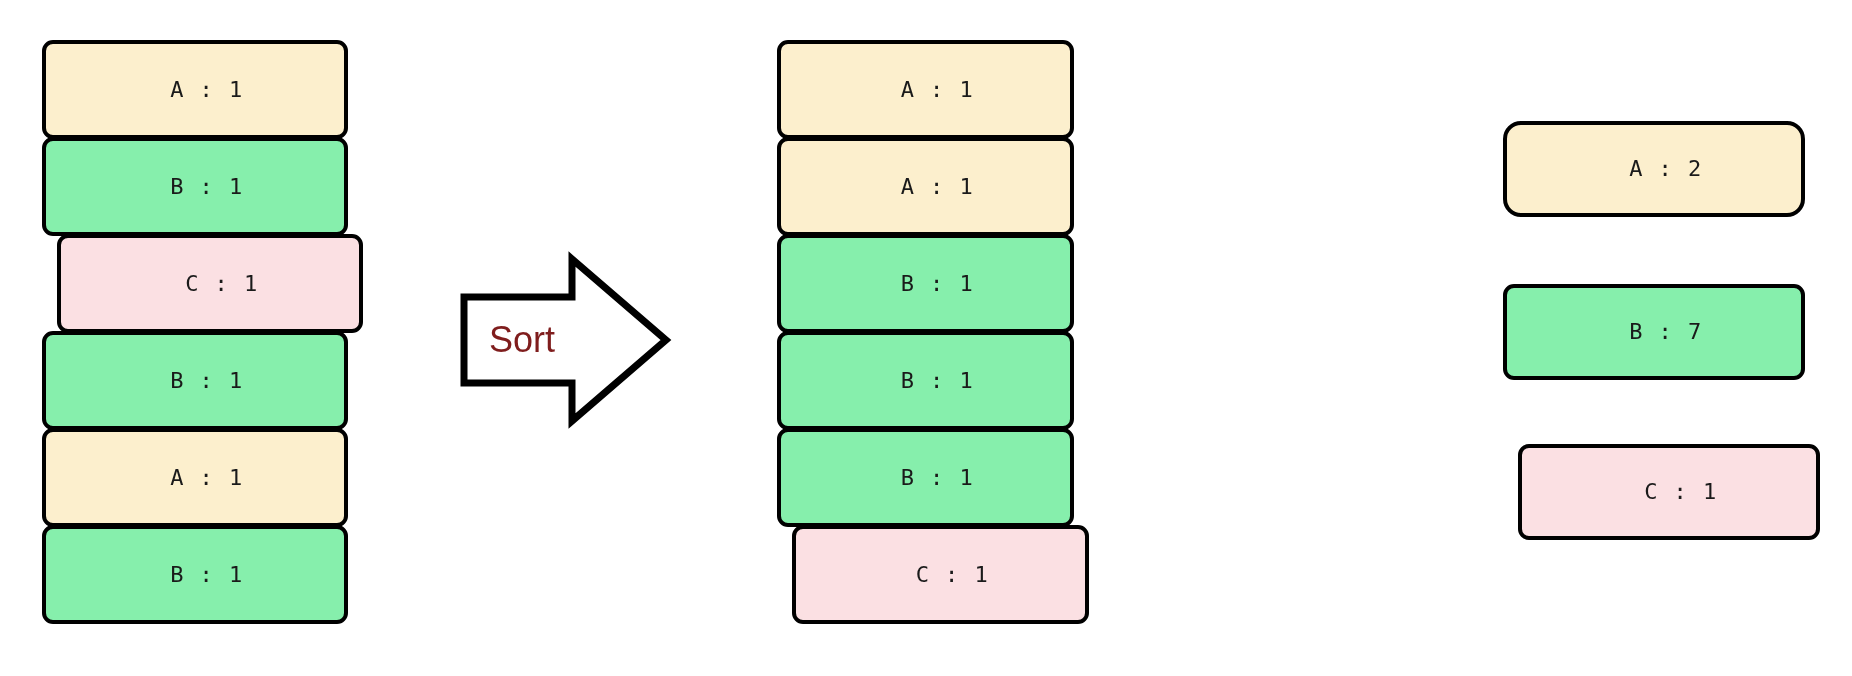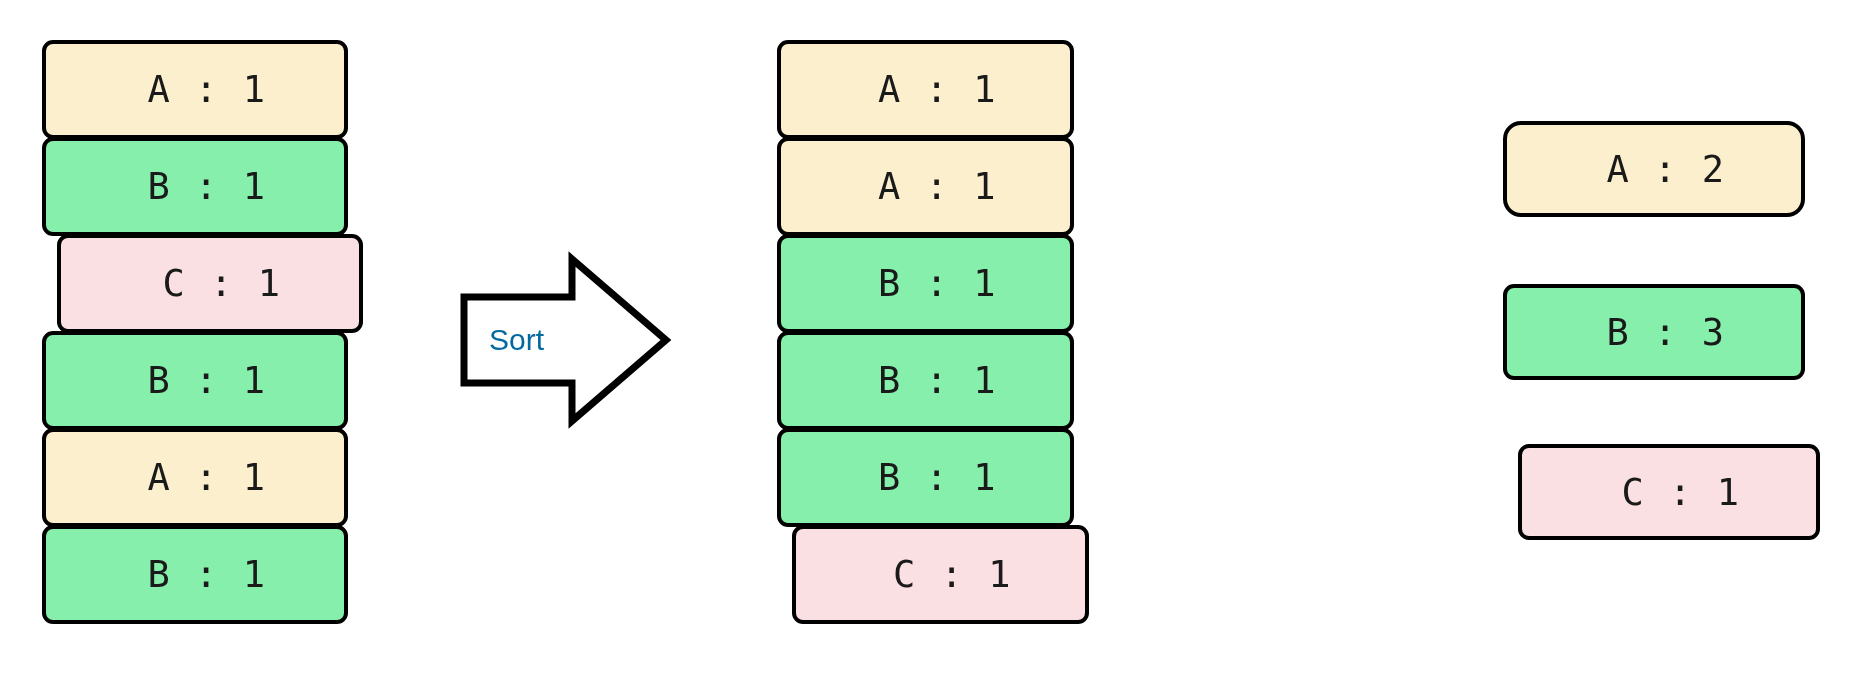--- a/index.html
+++ b/index.html
@@ -23,21 +23,21 @@
   .kv-box {
     position: absolute;
     box-sizing: border-box;
     border: 4px solid #000000;
     border-radius: 11px;
     display: flex;
     align-items: center;
     justify-content: center;
     color: #1a1a1a;
     font-family: "DejaVu Sans Mono", monospace;
-    font-size: 37px;
+    font-size: 22px;
     letter-spacing: 1.5px;
     line-height: 1;
     white-space: pre;
     padding-left: 24px;
   }
   .kv-box.fill-yellow { background: #fcefcd; }
   .kv-box.fill-green  { background: #86efac; }
   .kv-box.fill-pink   { background: #fbe0e3; margin-left: 15px; }
 
   
@@ -52,22 +52,22 @@
     position: absolute;
     left: 0;
     right: 0;
     top: 0;
     bottom: 0;
     display: flex;
     align-items: center;
     justify-content: flex-start;
     padding-left: 29px;
     font-family: "Liberation Sans", sans-serif;
-    font-size: 30px;
-    color: #0369a1;
+    font-size: 36px;
+    color: #7f1d1d;
     pointer-events: none;
     white-space: nowrap;
   }
 </style>
 </head>
 <body>
 
 <div id="canvas">
 
   <div>
@@ -91,17 +91,17 @@
     <div class="kv-box fill-yellow" style="left:777px; top:137px; width:297px; height:99px;">A : 1</div>
     <div class="kv-box fill-green" style="left:777px; top:234px; width:297px; height:99px;">B : 1</div>
     <div class="kv-box fill-green" style="left:777px; top:331px; width:297px; height:99px;">B : 1</div>
     <div class="kv-box fill-green" style="left:777px; top:428px; width:297px; height:99px;">B : 1</div>
     <div class="kv-box fill-pink" style="left:777px; top:525px; width:297px; height:99px;">C : 1</div>
   </div>
 
 
   <div>
     <div class="kv-box fill-yellow" style="left:1503px; top:121px; width:302px; height:96px;border-radius:18px;">A : 2</div>
-    <div class="kv-box fill-green" style="left:1503px; top:284px; width:302px; height:96px;">B : 3</div>
+    <div class="kv-box fill-green" style="left:1503px; top:284px; width:302px; height:96px;">B : 7</div>
     <div class="kv-box fill-pink" style="left:1503px; top:444px; width:302px; height:96px;">C : 1</div>
   </div>
 
 </div>
 
 </body></html>

